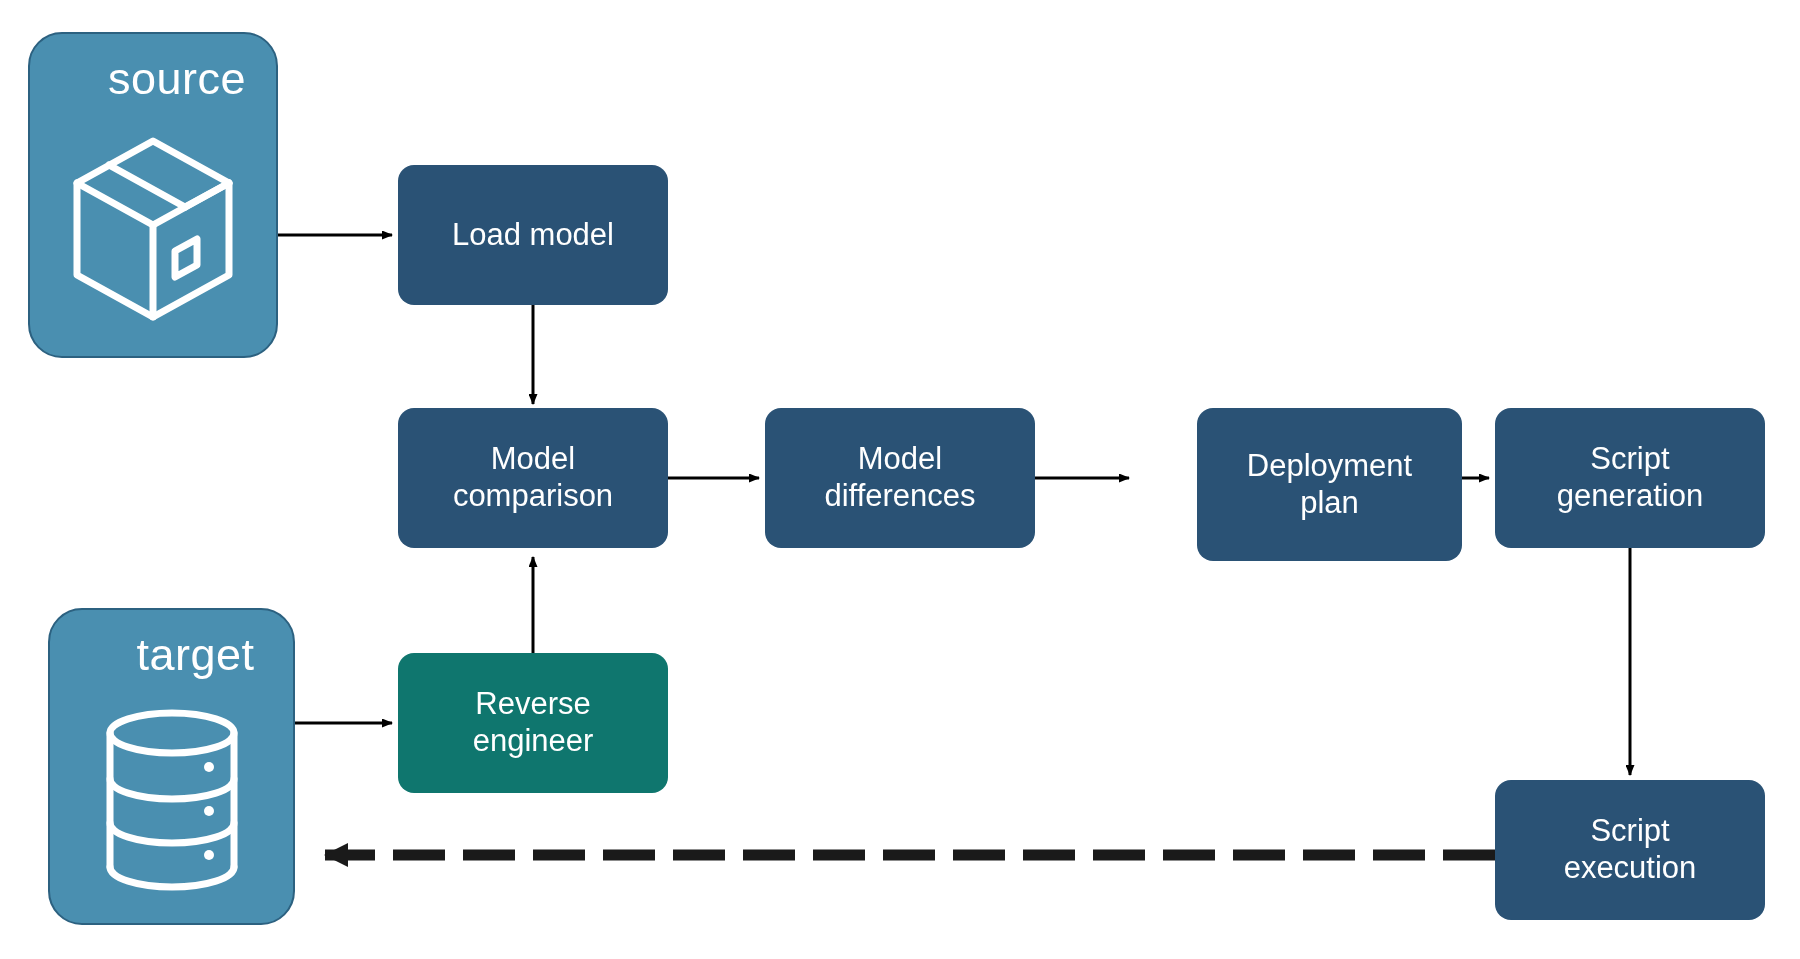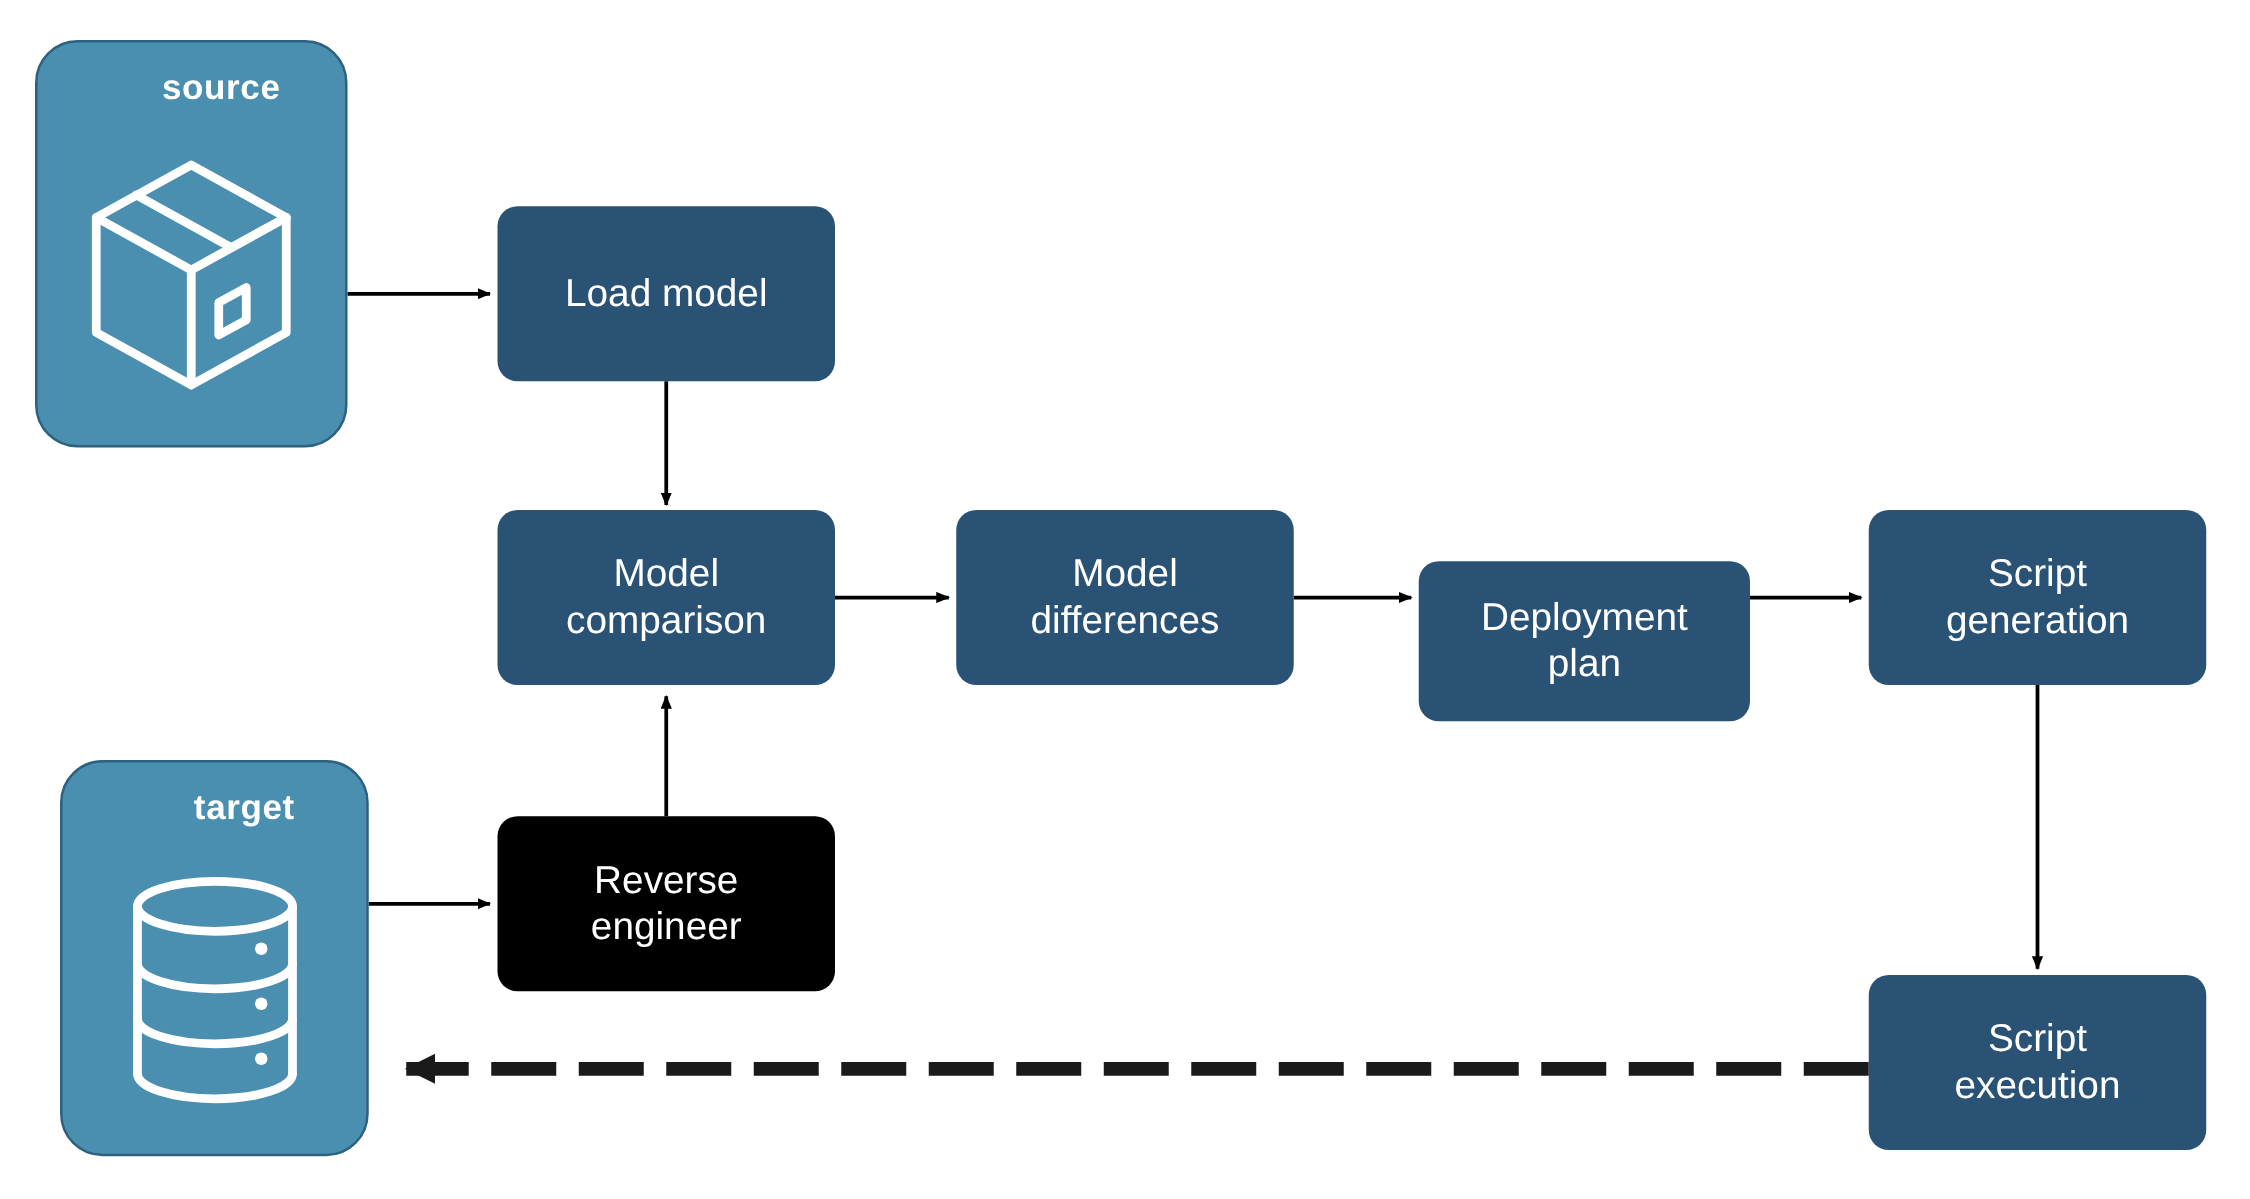--- a/index.html
+++ b/index.html
@@ -29,22 +29,22 @@
     position: absolute;
     box-sizing: border-box;
     border-radius: 34px;
     border: 2px solid #2c6180;
     display: flex;
     flex-direction: column;
     align-items: center;
     z-index: 2;
   }
   .endpoint-label {
-    font-weight: bold;
-    font-size: 28px;
+    font-weight: normal;
+    font-size: 45px;
     color: #ffffff;
     letter-spacing: 0.5px;
     margin-top: 22px;
     line-height: 1;
     margin-left: 48px;
   }
   .endpoint-icon {
     flex: 1;
     display: flex;
     align-items: center;
@@ -163,33 +163,33 @@
   <div class="pbox" style="left:398px; top:408px; width:270px; height:140px; background:#2a5275;">
     <span class="pbox-label">Model
 comparison</span>
   </div>
 
   <div class="pbox" style="left:765px; top:408px; width:270px; height:140px; background:#2a5275;">
     <span class="pbox-label">Model
 differences</span>
   </div>
 
-  <div class="pbox" style="left:1135px; top:408px; width:265px; height:128px; background:#2a5275;margin-top:41px;">
+  <div class="pbox" style="left:1197px; top:408px; width:265px; height:153px; background:#2a5275;">
     <span class="pbox-label">Deployment
 plan</span>
   </div>
 
   <div class="pbox" style="left:1495px; top:408px; width:270px; height:140px; background:#2a5275;">
     <span class="pbox-label">Script
 generation</span>
   </div>
 
   <div class="pbox" style="left:1495px; top:780px; width:270px; height:140px; background:#2a5275;">
     <span class="pbox-label">Script
 execution</span>
   </div>
 
-  <div class="pbox" style="left:398px; top:653px; width:270px; height:140px; background:#000000;">
+  <div class="pbox" style="left:398px; top:653px; width:270px; height:140px; background:#0f766e;">
     <span class="pbox-label">Reverse
 engineer</span>
   </div>
 
 </div>
 
 </body></html>

